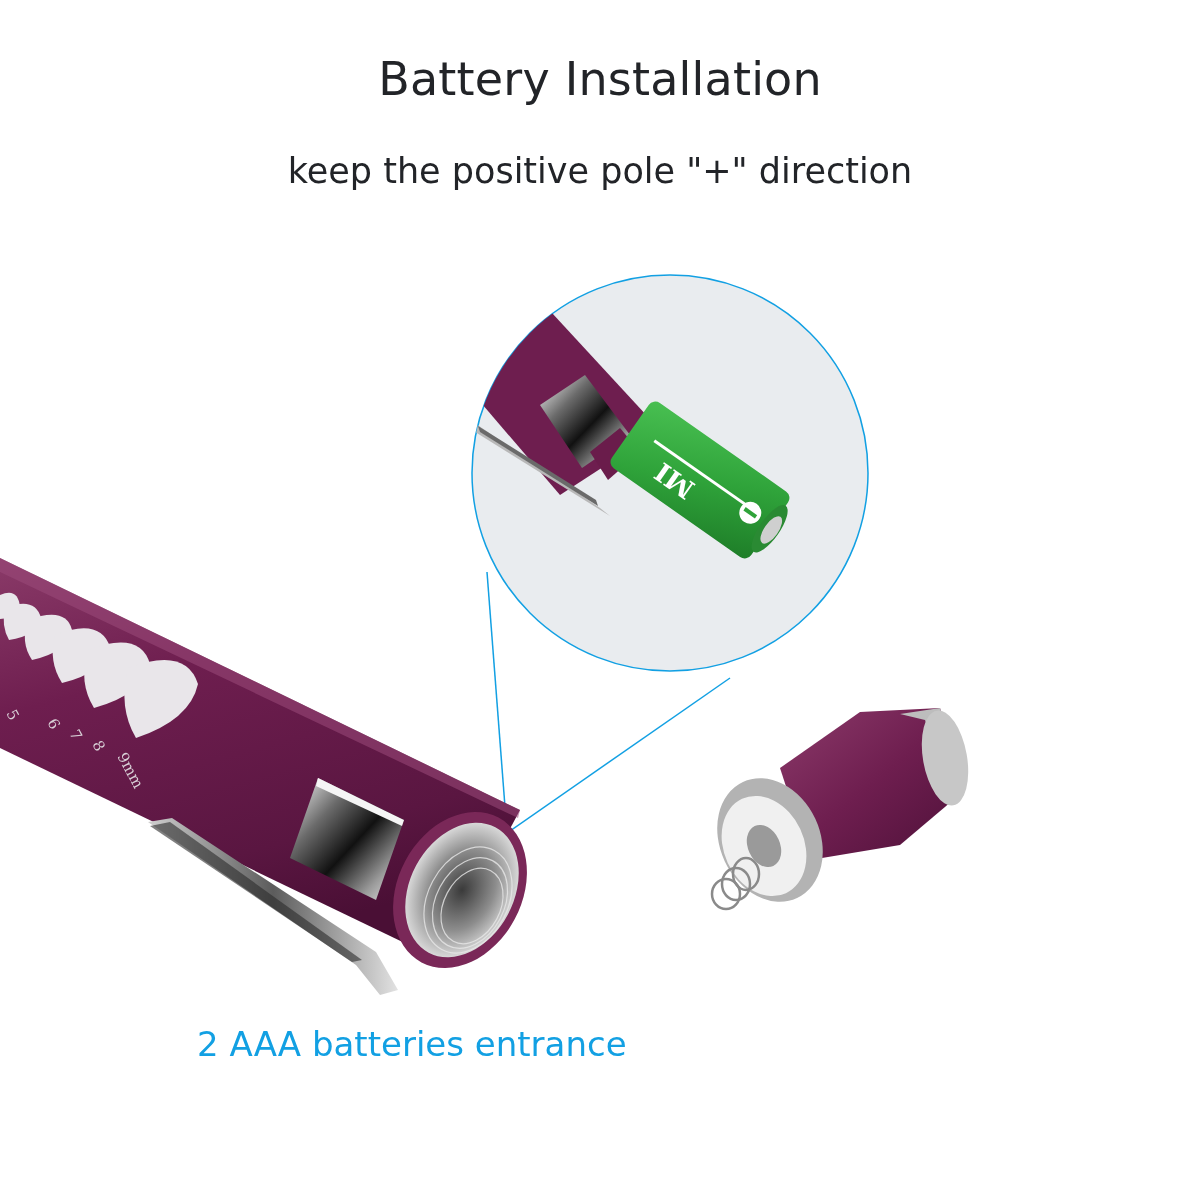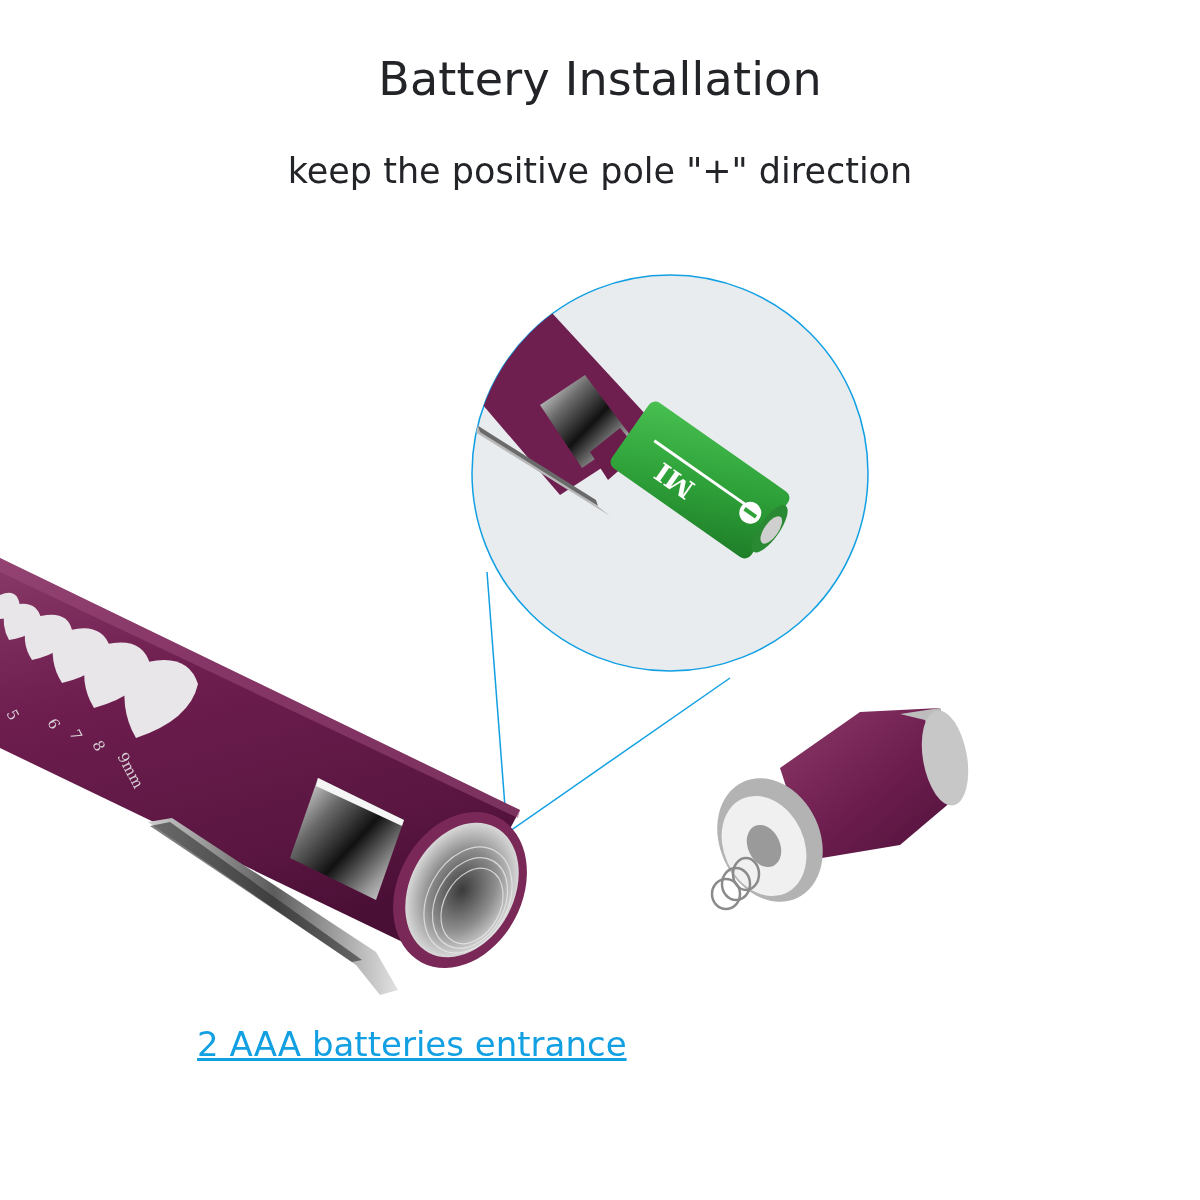--- a/index.html
+++ b/index.html
@@ -1,19 +1,19 @@
 <!DOCTYPE html>
 <html><head>
   <meta charset="utf-8">
   <style>
     html, body { margin: 0; padding: 0; }
     body { width: 1200px; height: 1200px; background: #ffffff; position: relative; overflow: hidden; font-family: "DejaVu Sans", sans-serif; }
     .title { position: absolute; top: 52px; left: 0; width: 1200px; text-align: center; font-size: 46px; color: #222428; letter-spacing: 0.2px; }
     .subtitle { position: absolute; top: 146px; left: 0; width: 1200px; text-align: center; font-size: 35px; line-height: 50px; color: #222428; }
-    .caption { position: absolute; top: 1024px; left: 197px; font-size: 34px; color: #12a0e3; text-decoration: underline; }
+    .caption { position: absolute; top: 1024px; left: 197px; font-size: 34px; color: #12a0e3; }
     svg.art { position: absolute; left: 0; top: 0; }
   </style>
 </head>
 <body>
 
 <svg class="art" width="1200" height="1200" viewBox="0 0 1200 1200">
   <defs>
     <linearGradient id="penGrad" x1="0" y1="0" x2="0.35" y2="1">
       <stop offset="0" stop-color="#8a3a68"></stop>
       <stop offset="0.35" stop-color="#6e1e4f"></stop>

